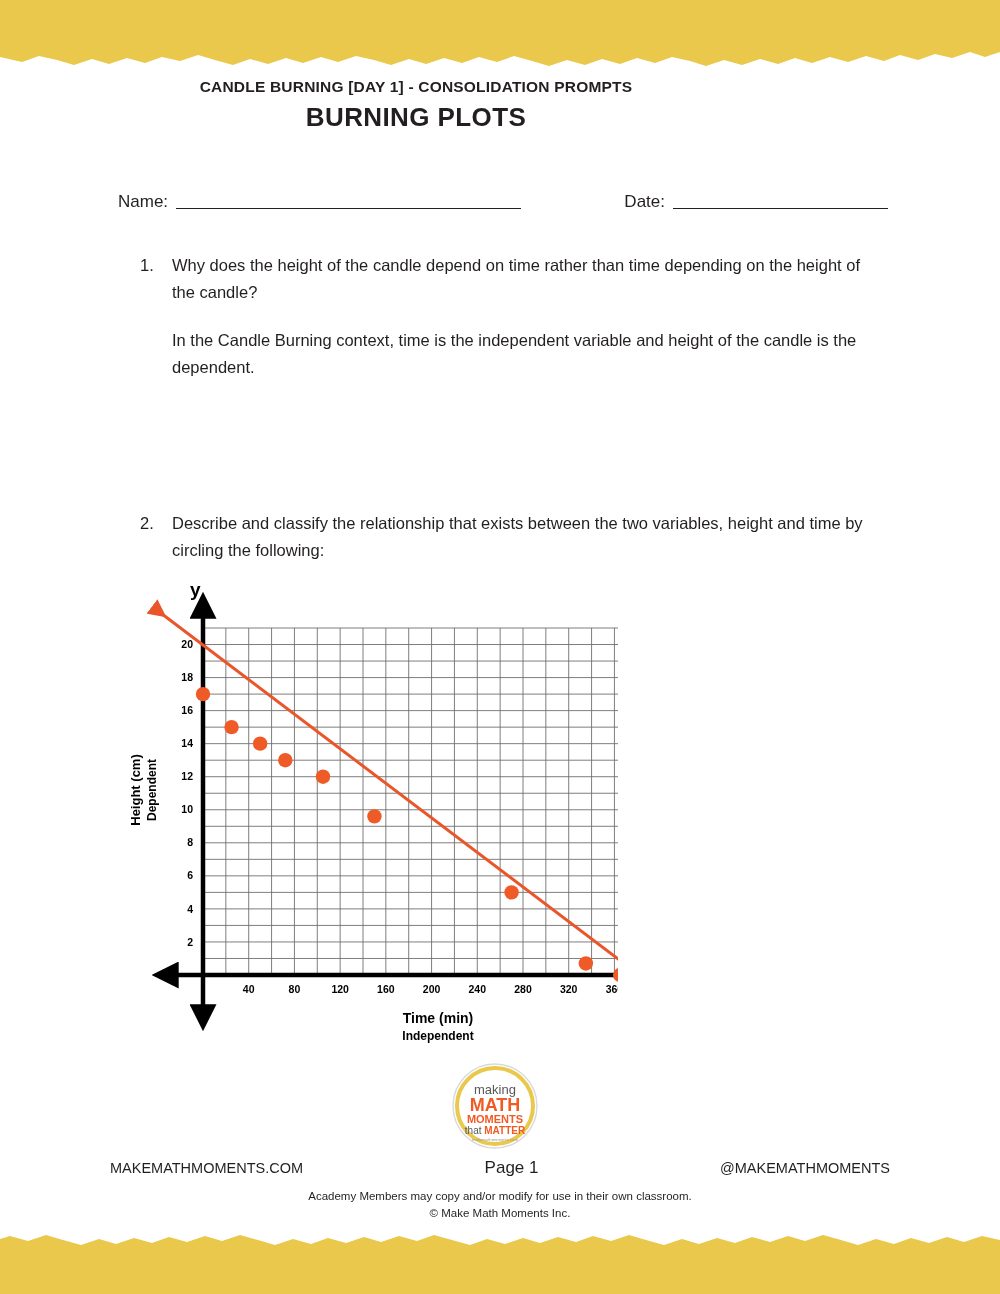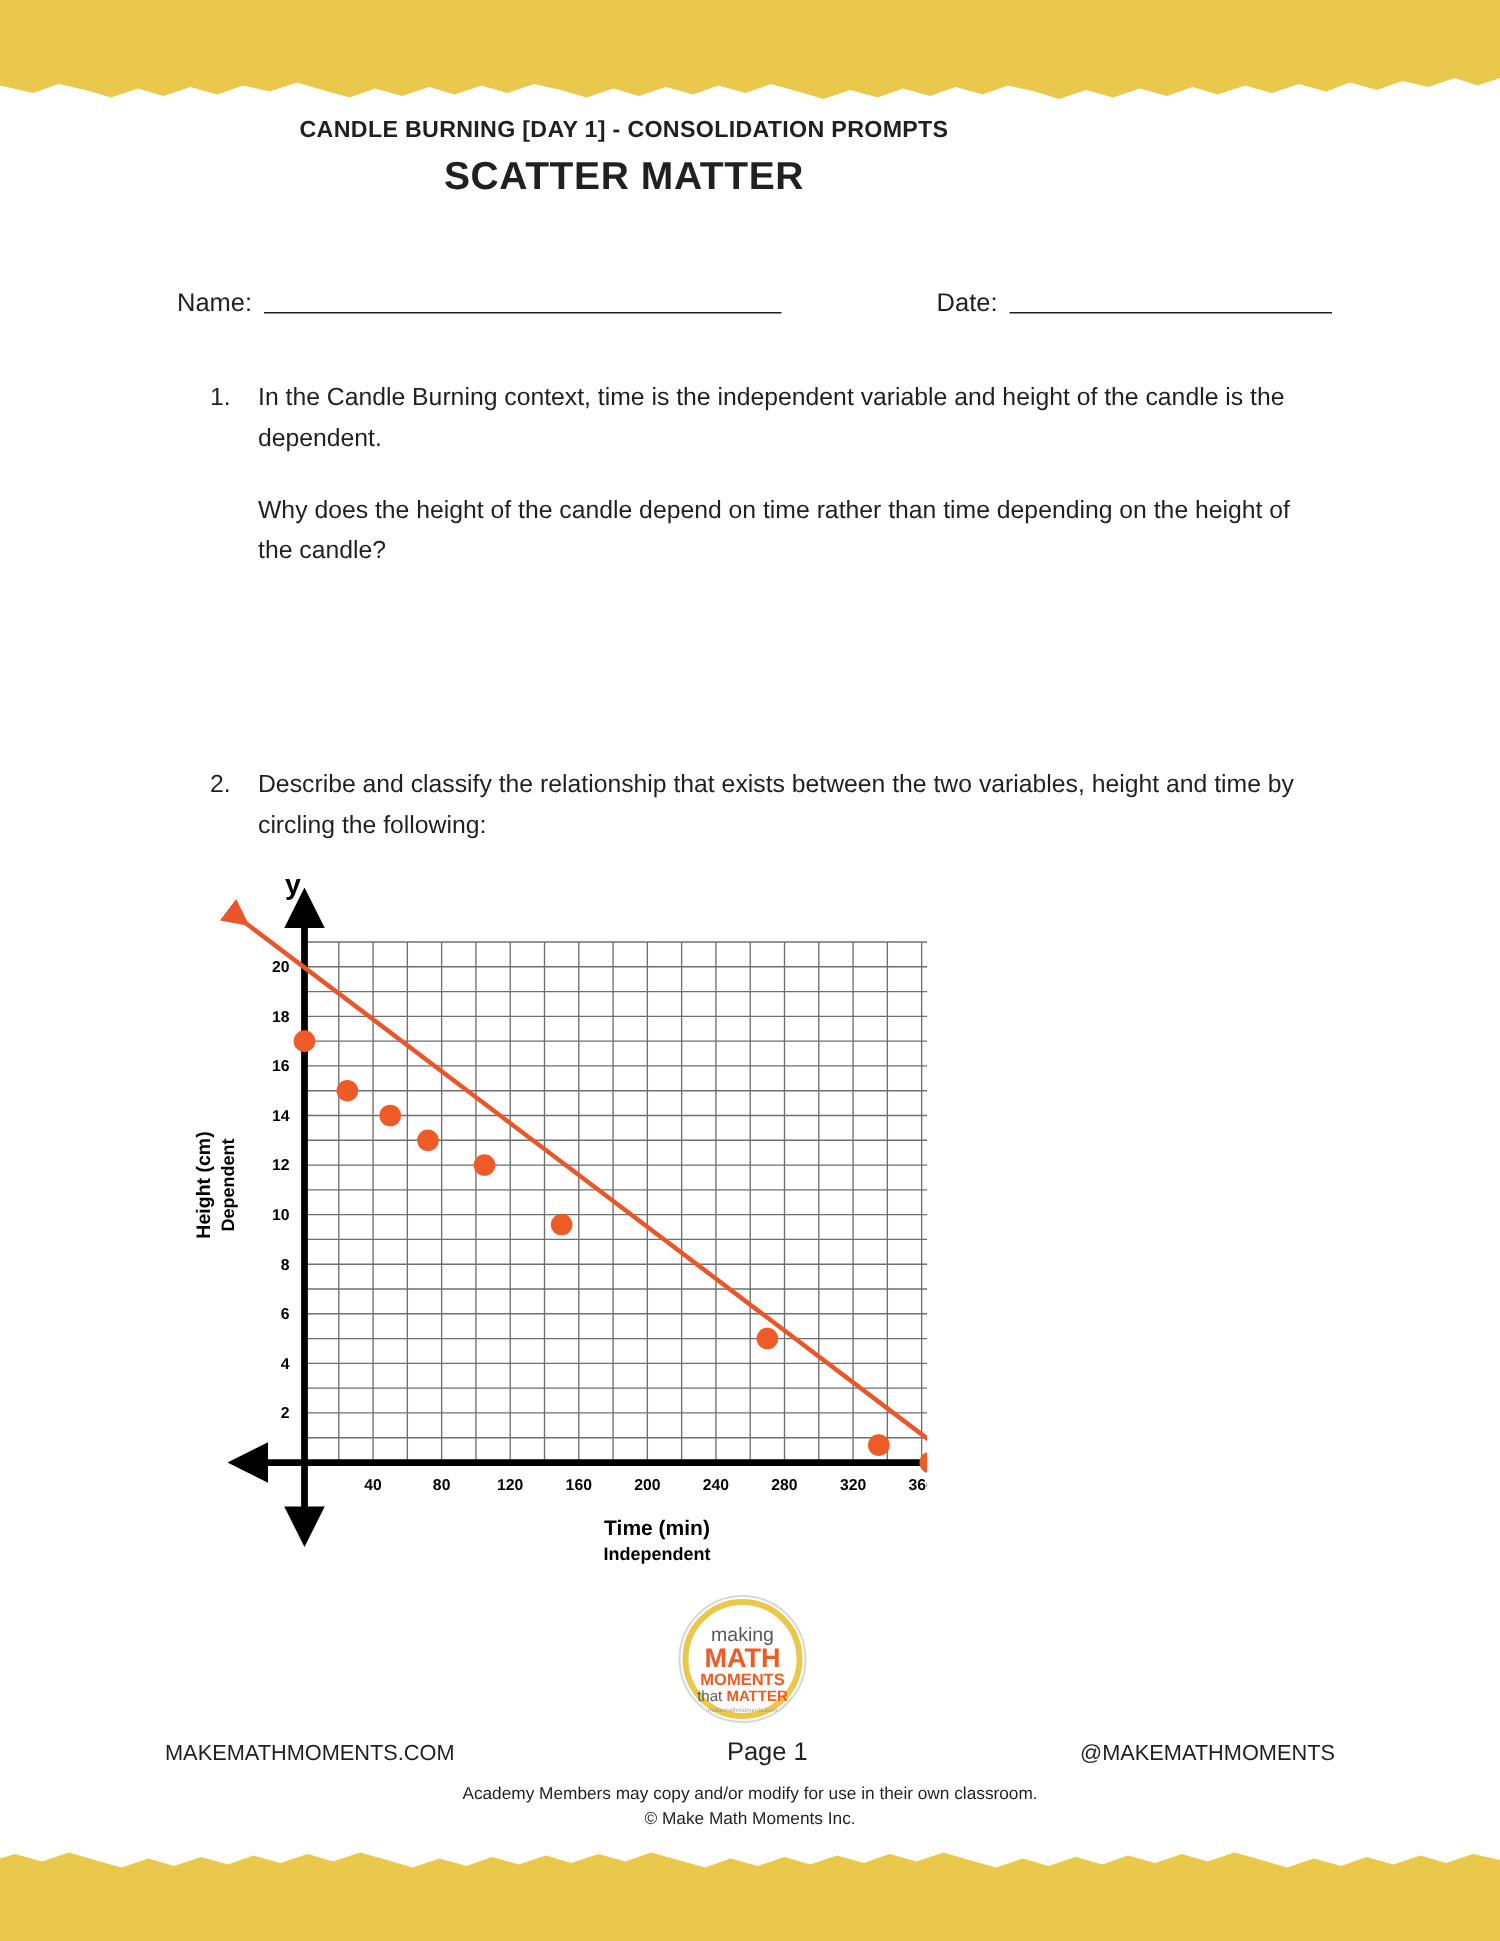--- a/index.html
+++ b/index.html
@@ -147,36 +147,36 @@
       <path fill="#e9c84b" d="M0,0 H1000 V52 L985,57 L970,52 L952,58 L935,54 L918,60 L900,55 L884,61 L866,56
       L848,62 L830,57 L812,63 L795,58 L778,64 L760,59 L742,65 L724,60 L706,66 L690,61 L672,57 L655,63
       L637,58 L620,64 L602,59 L585,65 L567,60 L549,66 L532,61 L514,56 L497,62 L479,57 L462,63 L444,58
       L426,64 L409,59 L391,65 L374,60 L356,56 L338,62 L321,57 L303,63 L286,58 L268,64 L250,59 L233,65
       L215,60 L198,55 L180,61 L162,57 L145,63 L127,58 L109,64 L92,59 L74,65 L57,60 L39,56 L22,62 L0,57 Z"></path>
     </svg>
   </div>
 
   <div class="head-wrap">
     <div class="kicker">CANDLE BURNING [DAY 1] - CONSOLIDATION PROMPTS</div>
-    <div class="title">SCATTER MATTER</div>
+    <div class="title">BURNING PLOTS</div>
   </div>
 
   <div class="namedate">
     <span class="nd-label">Name:</span>
     <span class="rule rule-name"></span>
     <span class="nd-gap"></span>
     <span class="nd-label">Date:</span>
     <span class="rule rule-date"></span>
   </div>
 
   <div class="q" id="q1">
     <div class="q-num">1.</div>
     <div class="q-body">
+      <p>Why does the height of the candle depend on time rather than time depending on the height of the candle?</p>
       <p>In the Candle Burning context, time is the independent variable and height of the candle is the dependent.</p>
-      <p>Why does the height of the candle depend on time rather than time depending on the height of the candle?</p>
     </div>
   </div>
 
   <div class="q" id="q2">
     <div class="q-num">2.</div>
     <div class="q-body">
       <p>Describe and classify the relationship that exists between the two variables, height and time by circling the following:</p>
     </div>
   </div>
 

